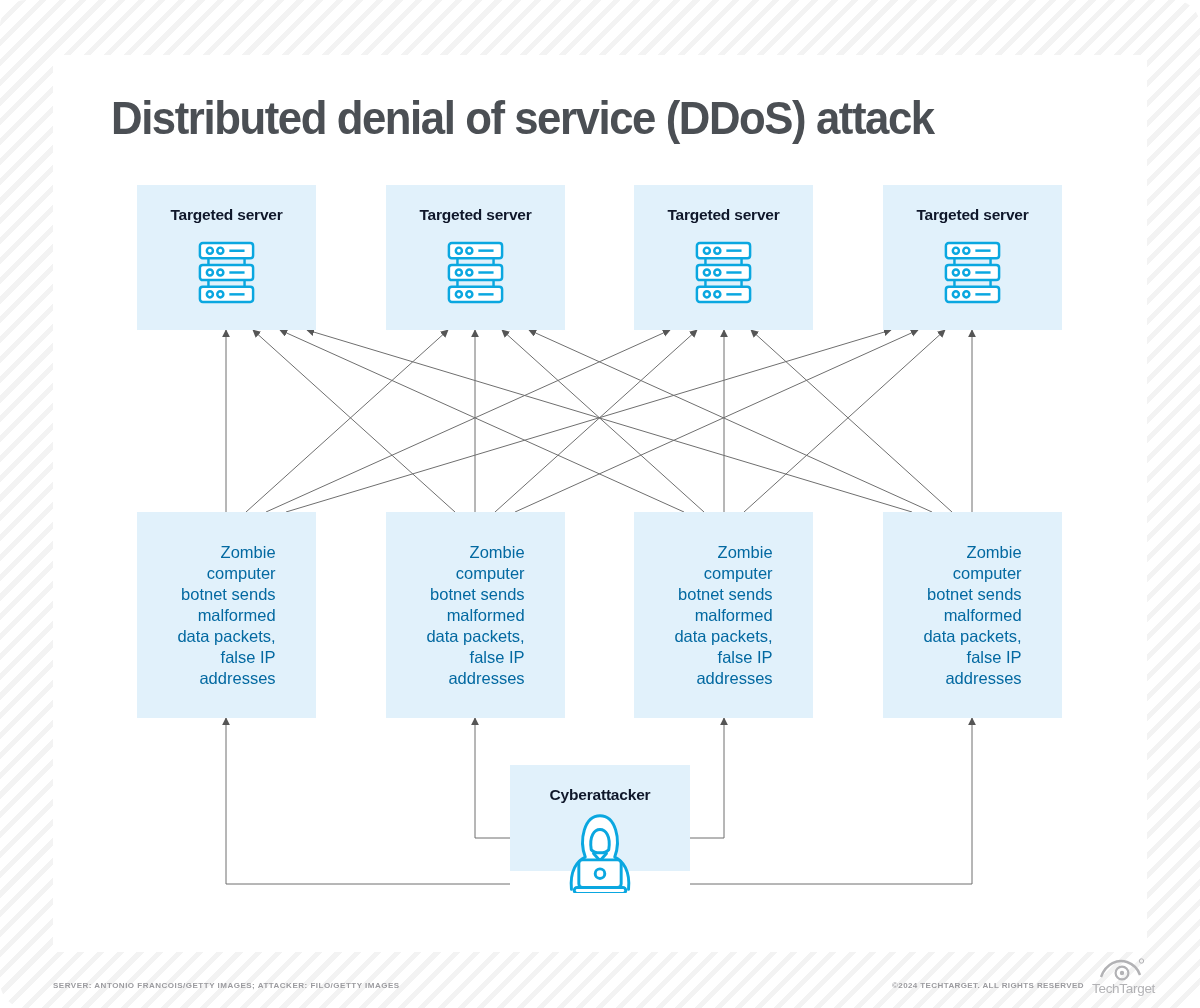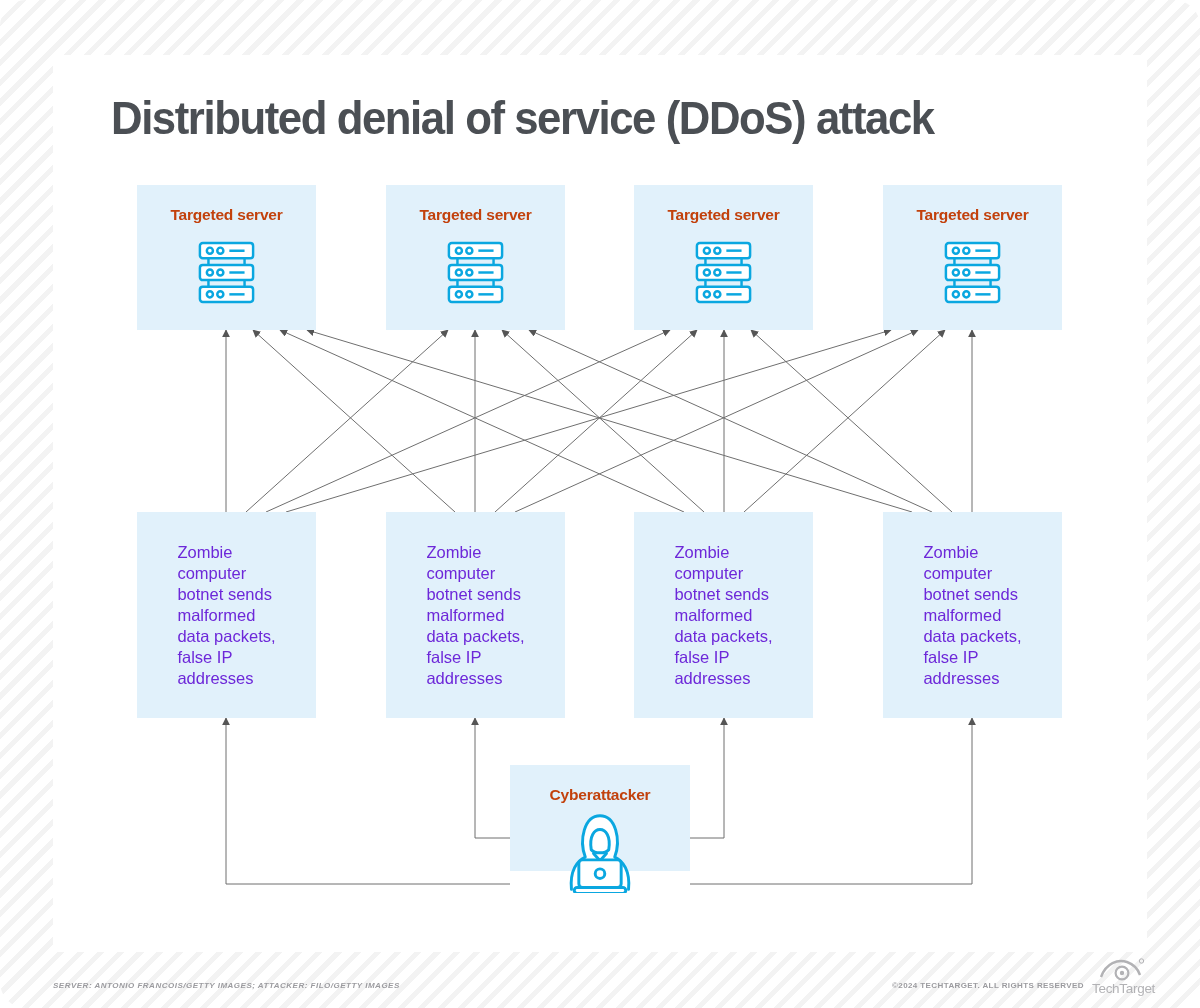--- a/index.html
+++ b/index.html
@@ -14,28 +14,28 @@
     position:absolute; left:58px; top:36px; font-size:46px; font-weight:800;
     color:#4b4f54; letter-spacing:-1.5px; white-space:nowrap;
     transform:scaleX(.95); transform-origin:left top;
   }
   .connectors { position:absolute; left:0; top:0; width:1094px; height:897px; }
   .box { position:absolute; width:179px; background:#e1f1fb; }
   .server-box { top:130px; height:145px; }
   .zombie-box { top:457px; height:206px; display:flex; align-items:center; justify-content:center; }
   .attacker-box { left:457px; top:710px; width:180px; height:106px; }
   .cL0 { left:84px; } .cL1 { left:333px; } .cL2 { left:581px; } .cL3 { left:830px; }
-  .box-label { text-align:center; margin-top:21px; font-weight:700; font-size:15.5px; color:#c2410c; letter-spacing:-.2px; }
+  .box-label { text-align:center; margin-top:21px; font-weight:700; font-size:15.5px; color:#0f172a; letter-spacing:-.2px; }
   .server-box .box-label { position:absolute; width:100%; top:0; }
   .server-icon { display:block; margin:56px auto 0; }
   .attacker-icon { display:block; margin:8px auto 0; }
-  .zombie-text { text-align:left; font-size:16.5px; line-height:21px; color:#6d28d9; white-space:pre-line; }
+  .zombie-text { text-align:right; font-size:16.5px; line-height:21px; color:#0369a1; white-space:pre-line; }
   .credits {
     position:absolute; left:53px; top:981px; font-size:8px; font-weight:700;
-    color:#9c9ca0; letter-spacing:.5px;font-style:italic;
+    color:#9c9ca0; letter-spacing:.5px;
   }
   .copyright {
     position:absolute; right:116px; top:981px; font-size:8px; font-weight:700;
     color:#9c9ca0; letter-spacing:.4px;
   }
   .brand { position:absolute; left:1092px; top:957px; width:58px; text-align:center; color:#b2b2b5; }
   .brand-eye { display:block; margin:0 auto -2px; }
   .brand-name { font-size:13.5px; font-weight:400; letter-spacing:-.3px; color:#b2b2b5; }
 </style>
 </head>

